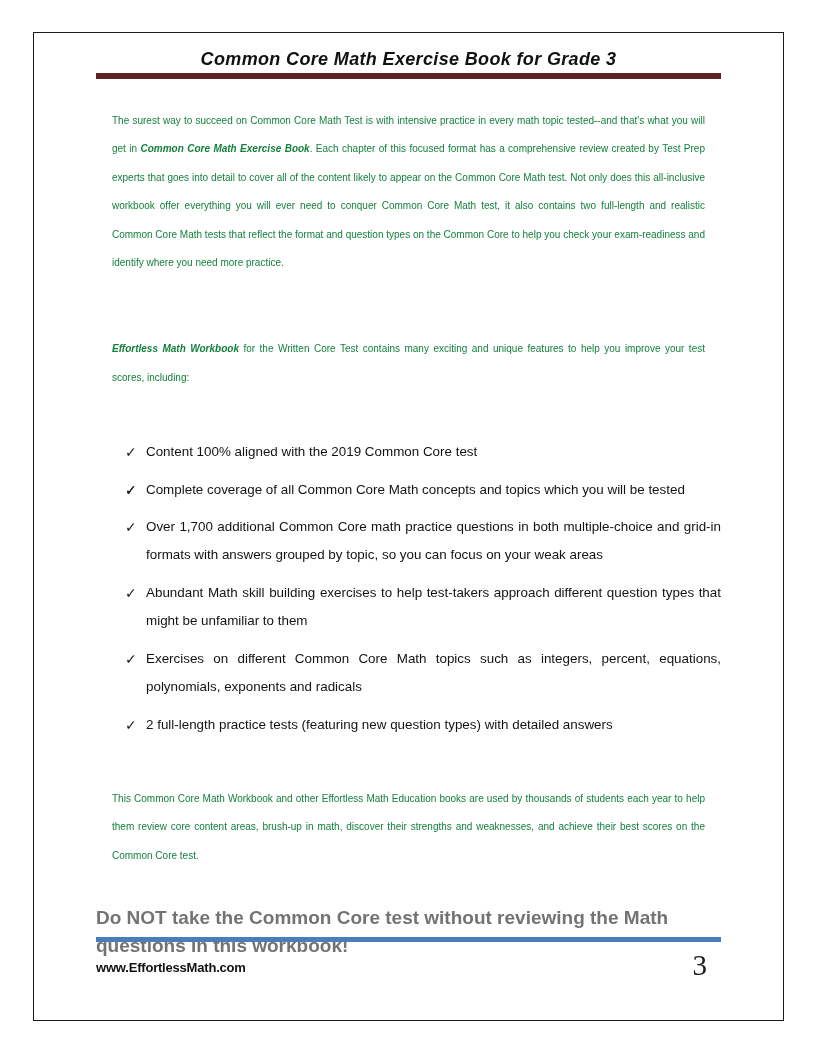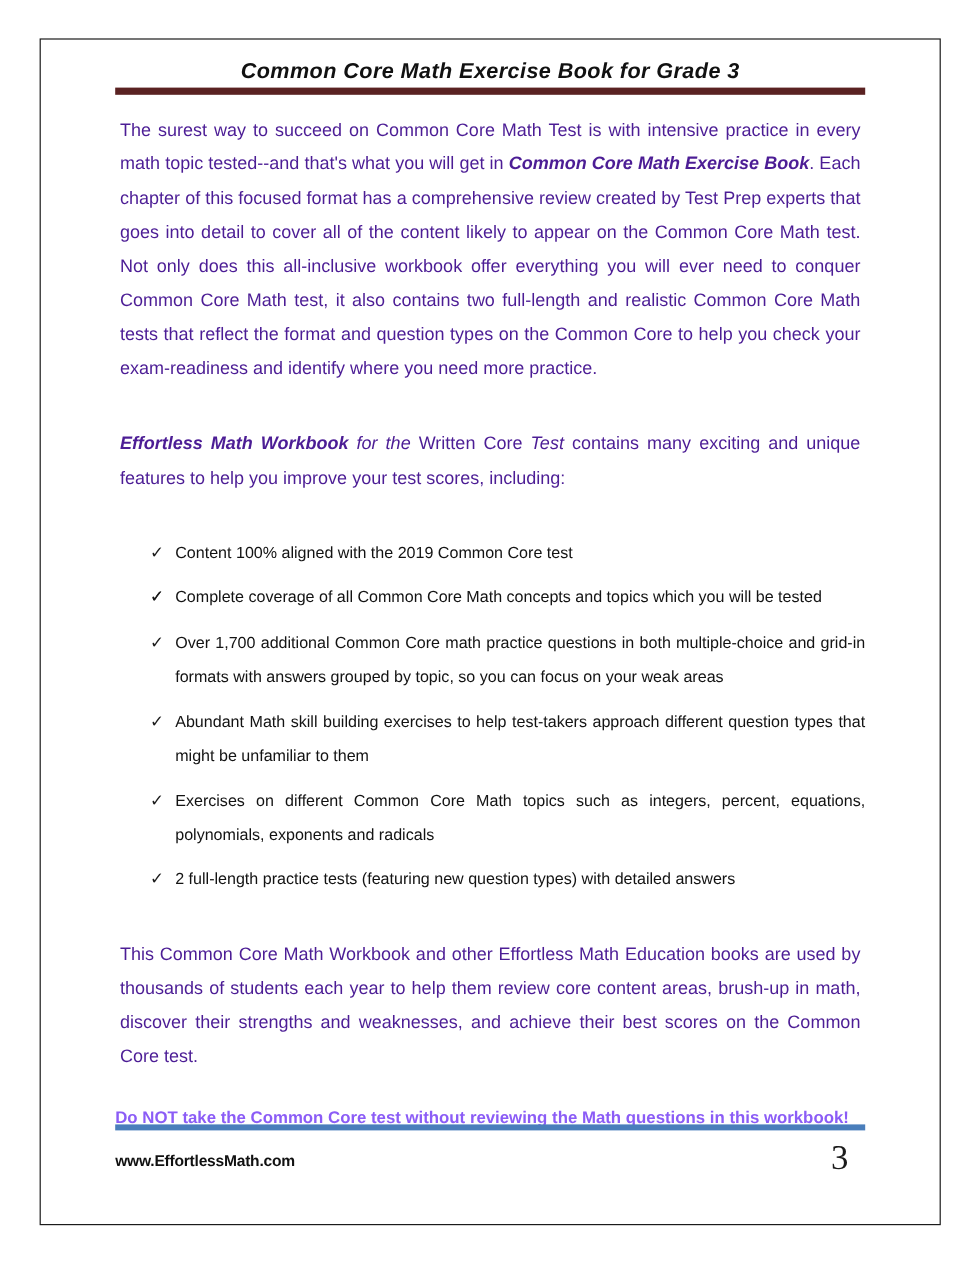--- a/index.html
+++ b/index.html
@@ -60,33 +60,33 @@
 
   
   .content {
     position: absolute;
     left: 0;
     top: 58px;
     width: 625px;
   }
 
   p.body-para {
-    margin: 4px;
-    font-size: 15px;
+    margin: 16px;
+    font-size: 10px;
     line-height: 28.4px;
-    color: #4c1d95;
+    color: #15803d;
     text-align: justify;
     text-justify: inter-word;
     hyphens: none;
   }
 
   .gap-med  { height: 18px; }
   .gap-lg   { height: 26px; }
   .gap-xl   { height: 30px; }
-  .i  { font-style: italic; }
+  .i  { }
   .bi { font-weight: bold; font-style: italic; }
 
   
   ul.check-list {
     margin: 0;
     padding: 0;
     list-style: none;
   }
   ul.check-list li {
     position: relative;
@@ -106,23 +106,23 @@
     font-size: 14px;
     line-height: 28.4px;
     font-style: italic;
     color: #1a1a1a;
     font-family: "DejaVu Sans", sans-serif;
   }
   ul.check-list li .li-text { display: inline; }
 
   .closing-bold {
     font-weight: bold;
-    font-size: 14px;
+    font-size: 19px;
     line-height: 28px;
-    color: #8b5cf6;
+    color: #737373;
     margin: 0;
   }
 
   
   .doc-footer {
     position: absolute;
     left: 0;
     bottom: 34px;
     width: 625px;
   }

